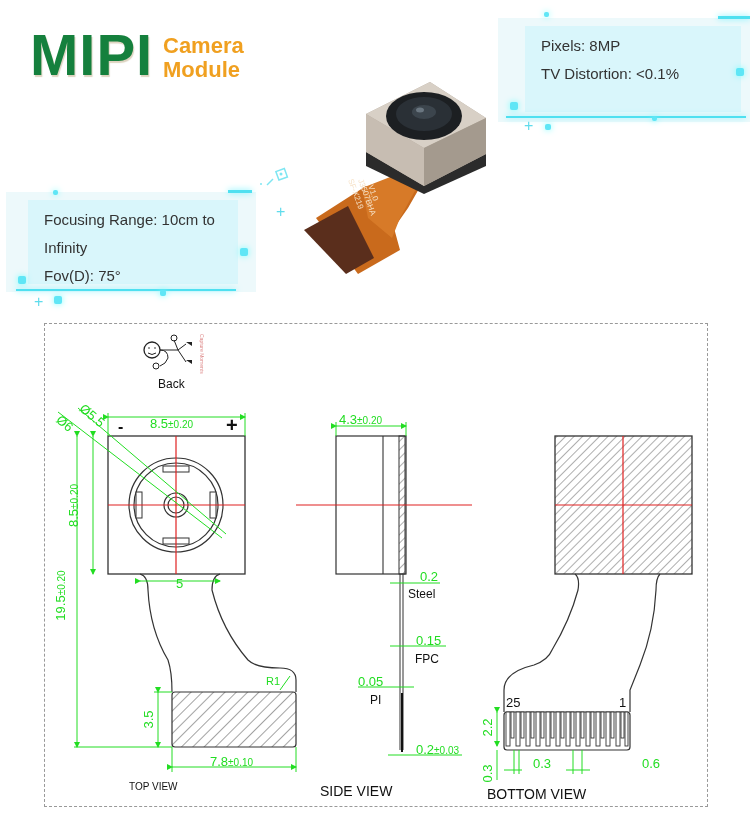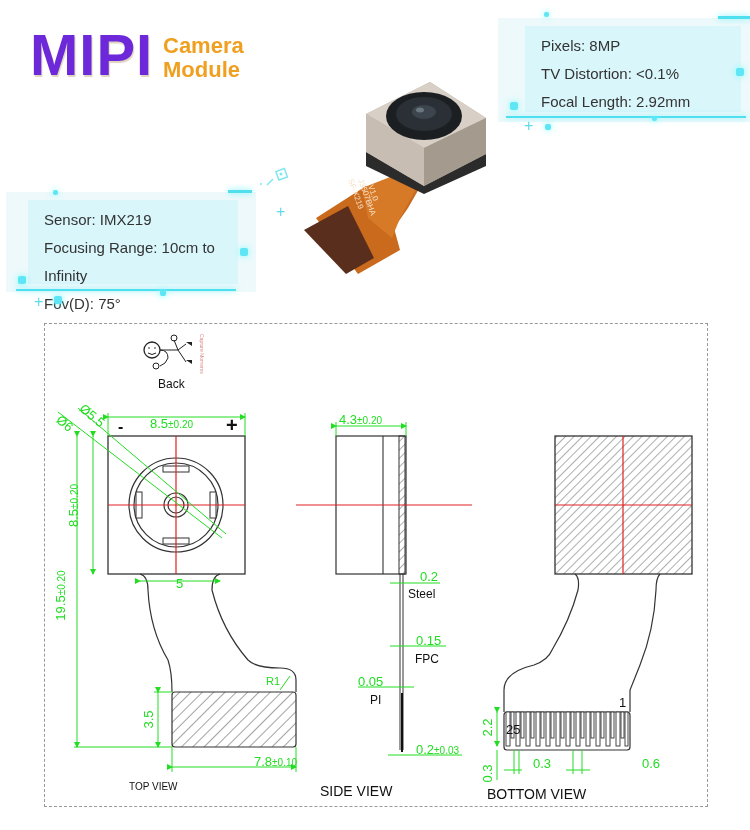--- a/index.html
+++ b/index.html
@@ -1,19 +1,19 @@
 <!DOCTYPE html>
 <html><head>
 <meta charset="utf-8">
 <style>
   html,body{margin:0;padding:0;background:#ffffff;}
   body{width:750px;height:830px;position:relative;overflow:hidden;font-family:"Liberation Sans",sans-serif;}
   .abs{position:absolute;}
   
-  .title-big{left:30px;top:26px;font-size:58px;font-weight:bold;color:#6d28d9;letter-spacing:1px;line-height:58px;text-shadow:1px 2px 1px rgba(120,80,0,0.25);text-align:center;}
+  .title-big{left:30px;top:26px;font-size:58px;font-weight:bold;color:#15803d;letter-spacing:1px;line-height:58px;text-shadow:1px 2px 1px rgba(120,80,0,0.25);text-align:center;}
   .title-small{left:163px;top:34px;font-size:22px;color:#f0a020;line-height:24px;font-weight:bold;}
   
   .card-glow{background:rgba(230,246,250,0.7);}
   .card{background:#d9f6fb;color:#333;font-size:15px;line-height:28px;padding:6px 10px 4px 16px;box-sizing:border-box;}
   .glowline{height:3px;background:#4fe0f0;box-shadow:0 0 6px #6ff0ff;}
   .dot{width:8px;height:8px;background:#5fe6f6;border-radius:2px;box-shadow:0 0 6px #7ff;}
   .plus{color:#5fdcec;font-size:16px;line-height:16px;}
   
   .frame{left:44px;top:323px;width:664px;height:484px;border:1px dashed #999;box-sizing:border-box;}
   .lbl{font-size:13px;color:#111;}
@@ -29,34 +29,32 @@
   <div>Camera</div>
   <div>Module</div>
 </div>
 
 <div class="abs card-glow" style="left:498px;top:18px;width:252px;height:104px;"></div>
 <div class="abs glowline" style="left:718px;top:16px;width:32px;"></div>
 <div class="abs dot" style="left:544px;top:12px;width:5px;height:5px;"></div>
 <div class="abs card" style="left:525px;top:26px;width:216px;height:86px;">
   <div>Pixels: 8MP</div>
   <div>TV Distortion: &lt;0.1%</div>
-  <div>Focal Length: 2.92mm</div>
 </div>
 <div class="abs glowline" style="left:506px;top:116px;width:240px;height:2px;"></div>
 <div class="abs dot" style="left:510px;top:102px;"></div>
 <div class="abs dot" style="left:736px;top:68px;"></div>
 <div class="abs dot" style="left:545px;top:124px;width:6px;height:6px;"></div>
 <div class="abs dot" style="left:652px;top:116px;width:5px;height:5px;"></div>
 <div class="abs plus" style="left:524px;top:118px;">+</div>
 
 <div class="abs card-glow" style="left:6px;top:192px;width:250px;height:100px;"></div>
 <div class="abs glowline" style="left:228px;top:190px;width:24px;"></div>
 <div class="abs dot" style="left:53px;top:190px;width:5px;height:5px;"></div>
 <div class="abs card" style="left:28px;top:200px;width:210px;height:84px;">
-  <div>Sensor: IMX219</div>
   <div>Focusing Range: 10cm to Infinity</div>
   <div>Fov(D): 75°</div>
 </div>
 <div class="abs glowline" style="left:16px;top:289px;width:220px;height:2px;"></div>
 <div class="abs dot" style="left:18px;top:276px;"></div>
 <div class="abs dot" style="left:240px;top:248px;"></div>
 <div class="abs dot" style="left:160px;top:290px;width:6px;height:6px;"></div>
 <div class="abs dot" style="left:54px;top:296px;"></div>
 <div class="abs plus" style="left:34px;top:294px;">+</div>
 <div class="abs plus" style="left:276px;top:204px;">+</div>
@@ -225,38 +223,38 @@
 <div class="abs dim" style="left:78px;top:408px;transform:rotate(40deg);">Ø5.5</div>
 <div class="abs dim" style="left:52px;top:498px;transform:rotate(-90deg);">
   <span>8.5</span><small>±0.20</small>
 </div>
 <div class="abs dim" style="left:35px;top:588px;transform:rotate(-90deg);">
   <span>19.5</span><small>±0.20</small>
 </div>
 <div class="abs dim" style="left:176px;top:576px;">5</div>
 <div class="abs dim" style="left:266px;top:675px;font-size:11px;">R1</div>
 <div class="abs dim" style="left:139px;top:712px;transform:rotate(-90deg);">3.5</div>
-<div class="abs dim" style="left:210px;top:754px;margin-left:44px;">
+<div class="abs dim" style="left:210px;top:754px;">
   <span>7.8</span><small>±0.10</small>
 </div>
 <div class="abs lbl" style="left:129px;top:781px;font-size:10px;">TOP VIEW</div>
 
 <div class="abs dim" style="left:339px;top:412px;">
   <span>4.3</span><small>±0.20</small>
 </div>
 <div class="abs dim" style="left:420px;top:569px;">0.2</div>
 <div class="abs lbl" style="left:408px;top:587px;font-size:12px;">Steel</div>
 <div class="abs dim" style="left:416px;top:633px;">0.15</div>
 <div class="abs lbl" style="left:415px;top:652px;font-size:12px;">FPC</div>
 <div class="abs dim" style="left:358px;top:674px;">0.05</div>
 <div class="abs lbl" style="left:370px;top:693px;font-size:12px;">PI</div>
 <div class="abs dim" style="left:416px;top:742px;">
   <span>0.2</span><small>±0.03</small>
 </div>
 <div class="abs lbl" style="left:320px;top:783px;font-size:14px;">SIDE VIEW</div>
 
-<div class="abs lbl" style="left:506px;top:695px;font-size:13px;margin-top:27px;">25</div>
+<div class="abs lbl" style="left:506px;top:695px;font-size:13px;">25</div>
 <div class="abs lbl" style="left:619px;top:695px;font-size:13px;">1</div>
 <div class="abs dim" style="left:478px;top:720px;transform:rotate(-90deg);">2.2</div>
 <div class="abs dim" style="left:478px;top:766px;transform:rotate(-90deg);">0.3</div>
 <div class="abs dim" style="left:533px;top:756px;">0.3</div>
 <div class="abs dim" style="left:596px;top:756px;margin-left:46px;">0.6</div>
 <div class="abs lbl" style="left:487px;top:786px;font-size:14px;">BOTTOM VIEW</div>
 
 </body></html>

